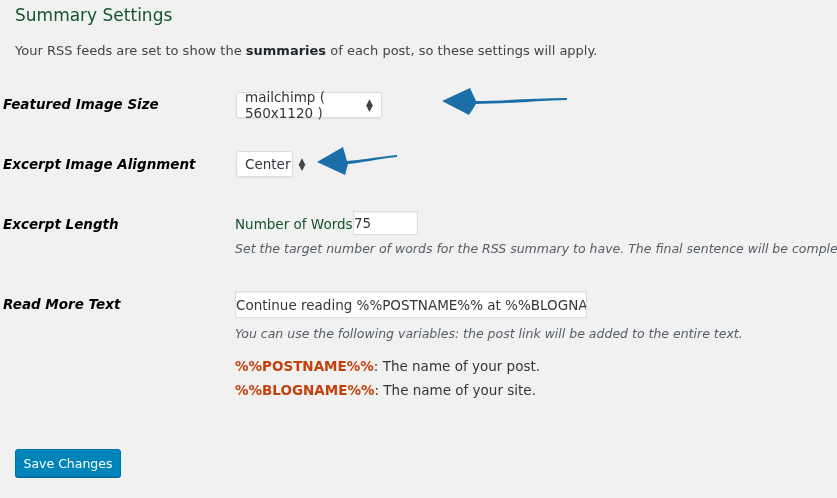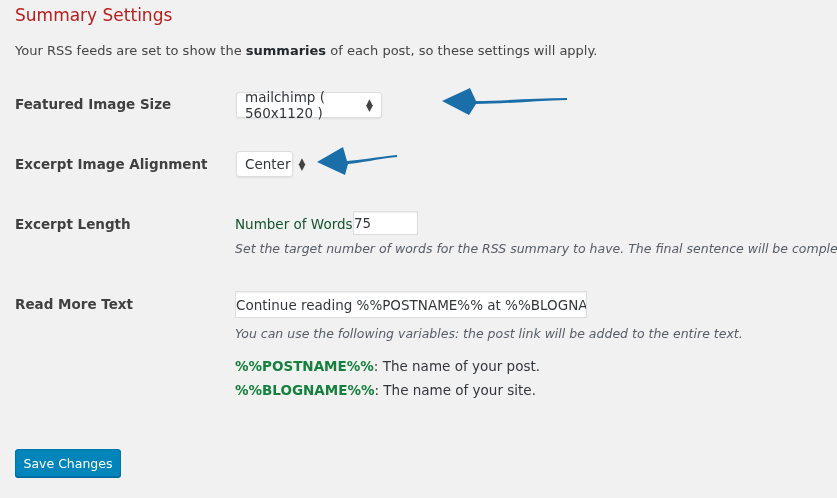--- a/index.html
+++ b/index.html
@@ -6,30 +6,30 @@
   body {
     width: 837px; height: 498px; overflow: hidden;
     background: #f1f1f1;
     font-family: "DejaVu Sans", sans-serif;
     color: #23282d;
     position: relative;
   }
   .title {
     position: absolute; left: 15px; top: 5px;
     font-size: 17px; font-weight: normal; margin: 0;
-    color: #b91c1c;
+    color: #14532d;
   }
   .intro {
     position: absolute; left: 15px; top: 43px;
     font-size: 13px; color: #444; margin: 0;
   }
   .intro b { font-weight: bold; color: #23282d; }
   .label {
-    position: absolute; left: 15px;
-    font-size: 13.5px; font-weight: bold; color: #404040;
+    position: absolute; left: 3px;
+    font-size: 13.5px; font-weight: bold; color: #000000; font-style: italic;
   }
   .select {
     position: absolute; height: 26px;
     background: #fff; border: 1px solid #ddd; border-radius: 3px;
     box-shadow: 0 1px 2px rgba(0,0,0,0.07);
     font-size: 13.5px; color: #32373c;
     display: flex; align-items: center; padding: 0 8px;
     box-sizing: border-box; cursor: pointer;
   }
   .select .chev {
@@ -49,21 +49,21 @@
     font-family: "DejaVu Sans", sans-serif;
     outline: none; overflow: hidden; white-space: nowrap;
   }
   .desc {
     position: absolute; font-size: 12.5px; font-style: italic; color: #555d66;
     white-space: nowrap;
   }
   .var-line {
     position: absolute; left: 235px; font-size: 13.5px; color: #32373c; white-space: nowrap;
   }
-  .var-line b { font-weight: bold; color: #15803d; }
+  .var-line b { font-weight: bold; color: #c2410c; }
   .btn {
     position: absolute; left: 15px; top: 449px;
     width: 106px; height: 28px;
     background: #0085ba; border: 1px solid #0073aa; border-radius: 3px;
     box-shadow: 0 1px 0 #006799;
     color: #fff; font-size: 12.5px;
     font-family: "DejaVu Sans", sans-serif;
     cursor: pointer; padding: 4px; box-sizing: border-box;
   }
 </style>

